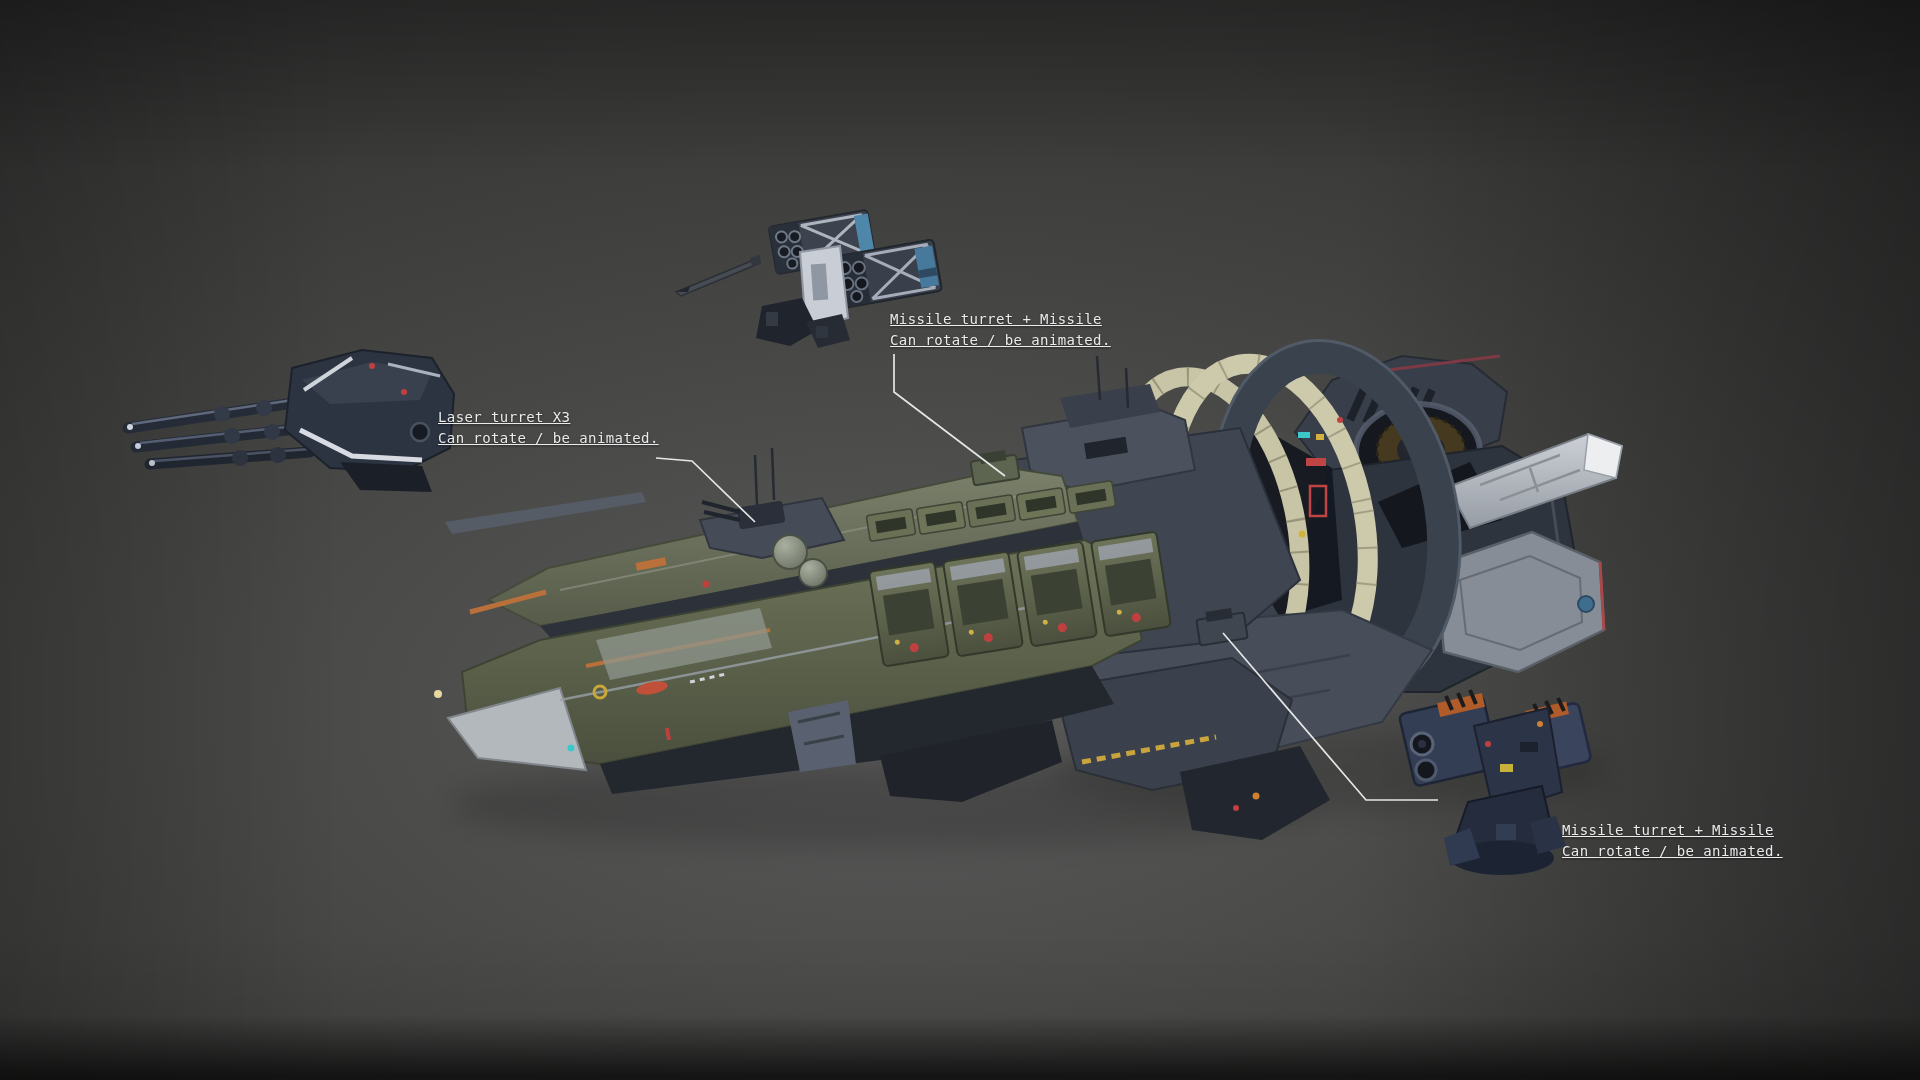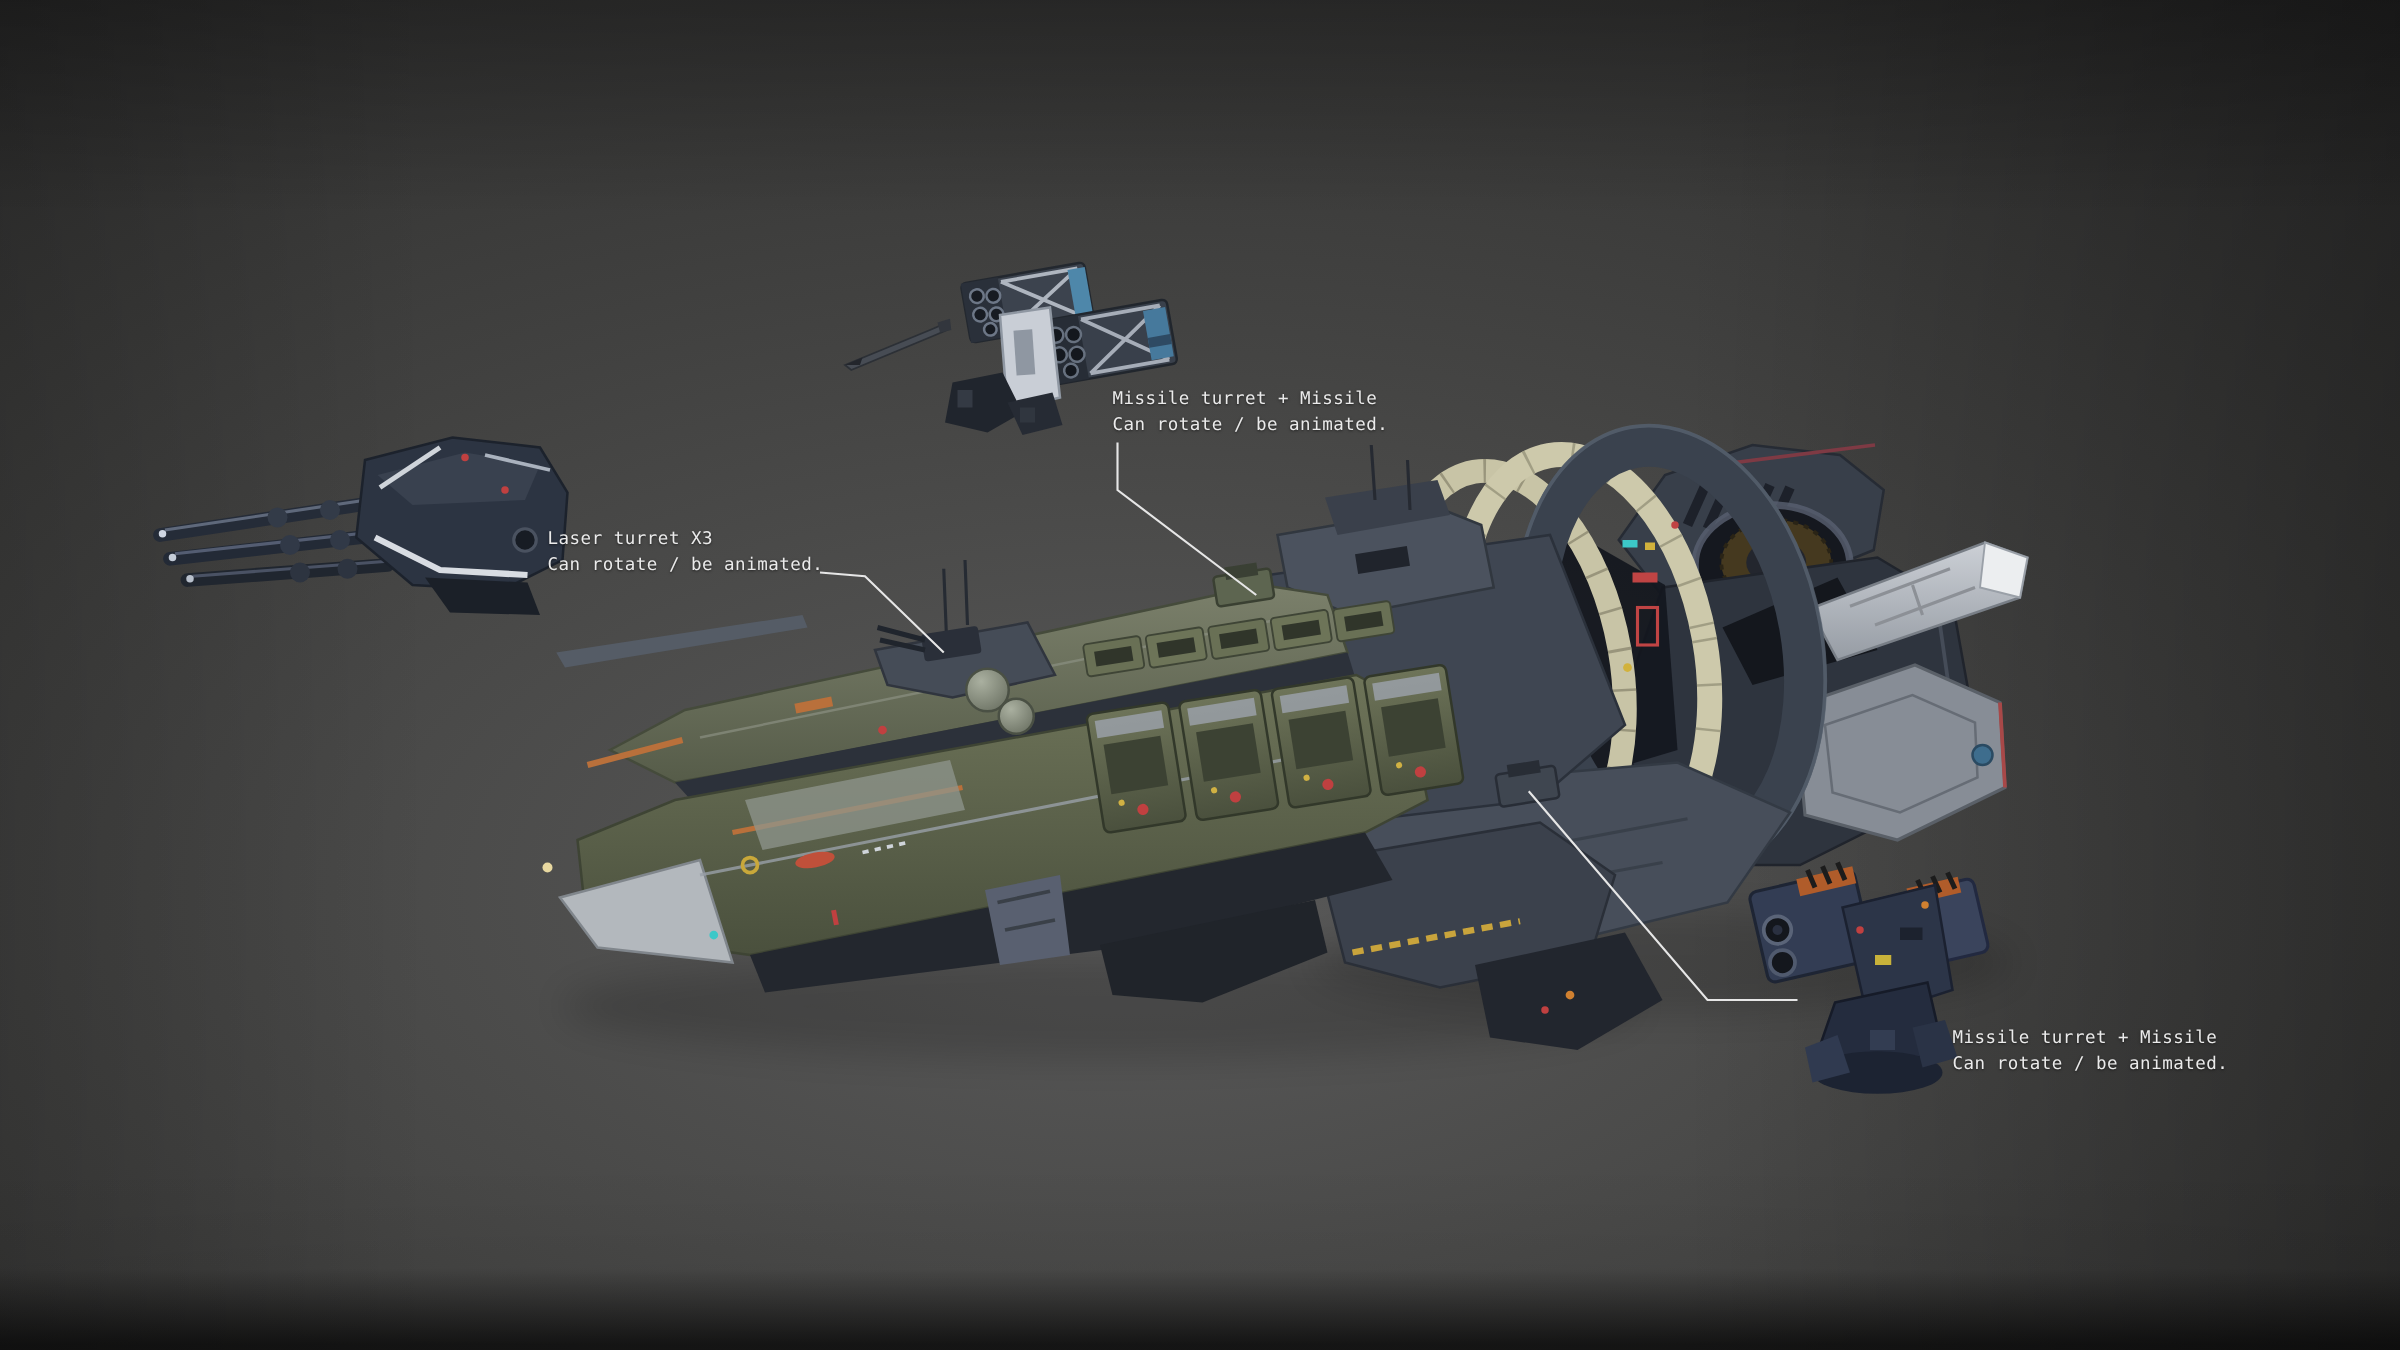--- a/index.html
+++ b/index.html
@@ -13,20 +13,21 @@
   }
   .stage svg{position:absolute;left:0;top:0;}
   .label{
     position:absolute;
     color:#ebebeb;
     font-size:14px;
     line-height:21px;
     letter-spacing:0.4px;
     white-space:nowrap;
     text-shadow:0 1px 2px rgba(0,0,0,0.55);
+    text-decoration:underline;
   }
 </style>
 </head>
 <body>
 
 <div class="stage">
 
 <svg width="1920" height="1080" viewBox="0 0 1920 1080">
   <defs>
     <linearGradient id="gOlive" x1="0" y1="0" x2="0" y2="1">
@@ -351,21 +352,21 @@
     <polyline points="656,458 692,461 755,522"></polyline>
     <polyline points="1223,633 1366,800 1438,800"></polyline>
   </g>
 </svg>
 
   <div class="label" style="left:890px;top:309px;">
     <div>Missile turret + Missile</div>
     <div>Can rotate / be animated.</div>
   </div>
 
-  <div class="label" style="left:438px;top:421px;">
+  <div class="label" style="left:438px;top:407px;">
     <div>Laser turret X3</div>
     <div>Can rotate / be animated.</div>
   </div>
 
   <div class="label" style="left:1562px;top:820px;">
     <div>Missile turret + Missile</div>
     <div>Can rotate / be animated.</div>
   </div>
 
 </div>

